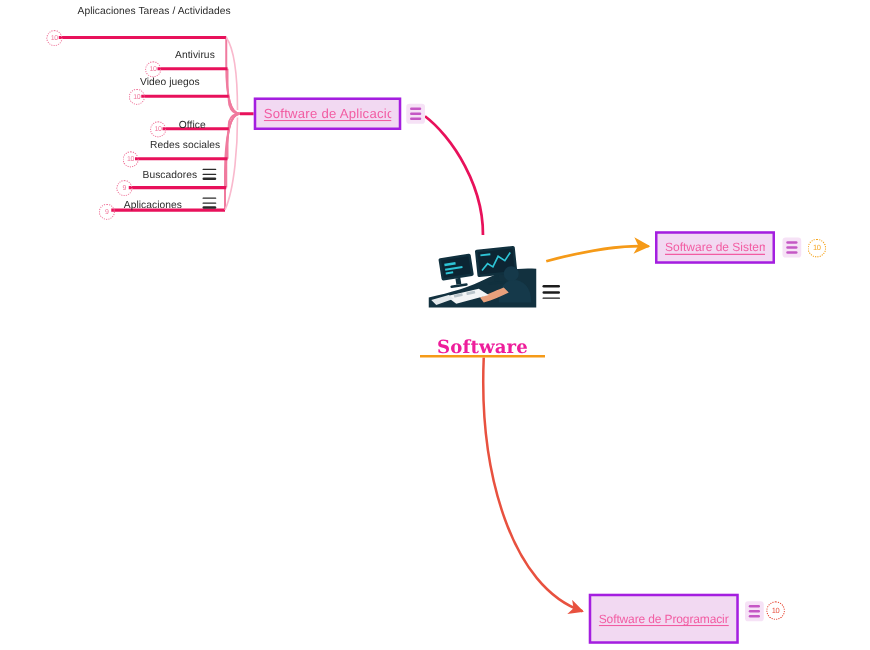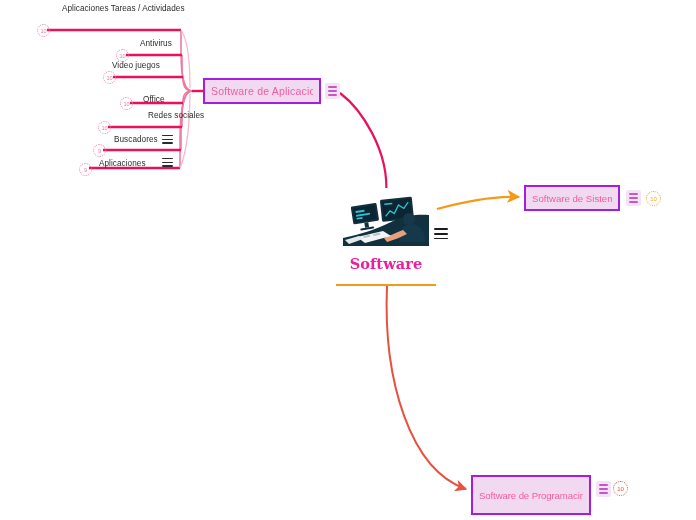--- a/index.html
+++ b/index.html
@@ -42,21 +42,21 @@
   }
   .center-image {
     width: 94px;
     height: 62px;
     position: relative;
     overflow: hidden;
     background: #ffffff;
     border-radius: 2px;
   }
   .center-title {
-    margin-top: 5px;
+    margin-top: 19px;
     font-family: "DejaVu Serif", serif;
     font-weight: bold;
     font-size: 14.5px;
     color: #ee1d9b;
     letter-spacing: 0.1px;
     white-space: nowrap;
   }
   .center-underline {
     position: absolute;
     left: 336px;
@@ -314,21 +314,21 @@
 
   <div class="sub-label" style="left:140px; top:39px;text-align:center;">Antivirus</div>
   <div class="badge pink" style="left:116px; top:49px;">10</div>
 
   <div class="sub-label" style="left:112px; top:61px;">Video juegos</div>
   <div class="badge pink" style="left:103px; top:71px;">10</div>
 
   <div class="sub-label" style="left:143px; top:75px;margin-top:20px;">Office</div>
   <div class="badge pink" style="left:120px; top:97px;">10</div>
 
-  <div class="sub-label" style="left:120px; top:111px;margin-left:28px;">Redes sociales</div>
+  <div class="sub-label" style="left:120px; top:111px;">Redes sociales</div>
   <div class="badge pink" style="left:98px; top:121px;">10</div>
 
   <div class="sub-label" style="left:114px; top:135px;">Buscadores</div>
   <div class="sub-hamburger" style="left:162px; top:135px;">
     <i></i>
       <i></i>
       <i></i>
   </div>
   <div class="badge pink" style="left:93px; top:144px;">9</div>
 

